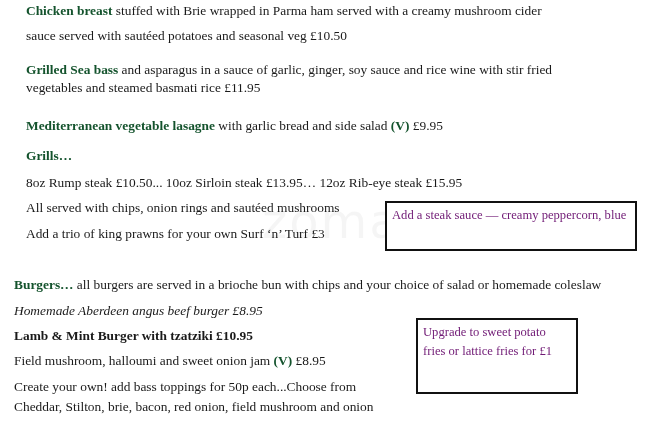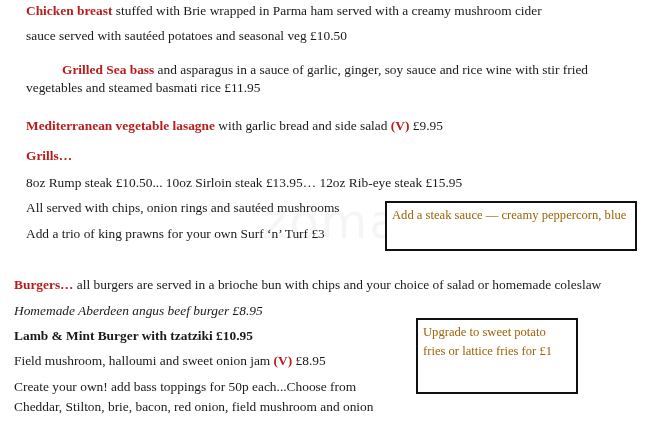--- a/index.html
+++ b/index.html
@@ -1,43 +1,43 @@
 <!DOCTYPE html>
 <html><head>
 <meta charset="utf-8">
 <style>
   html, body { margin:0; padding:0; }
   body {
     width:650px; height:430px; background:#ffffff; position:relative; overflow:hidden;
     font-family: "Liberation Serif", "DejaVu Serif", serif; color:#1a1a1a; font-size:13.4px;
   }
   .line { position:absolute; white-space:nowrap; line-height:16px; }
-  b { font-weight:bold; color:#b91c1c; }
+  b { font-weight:bold; color:#14532d; }
   .box {
     position:absolute; border:2px solid #111; background:#fff; box-sizing:border-box;
-    font-size:12.6px; line-height:19px; padding:3px 5px; color:#a16207;
+    font-size:12.6px; line-height:19px; padding:3px 5px; color:#701a75;
   }
   .watermark {
     position:absolute; left:262px; top:193px; font-family:"DejaVu Sans", sans-serif;
     font-size:48px; color:#000; opacity:0.035; letter-spacing:2px; pointer-events:none;
   }
 </style>
 </head>
 <body>
 
 <div class="watermark">zomato</div>
 
 <div class="line" style="left:26px; top:3px;">
   <b>Chicken breast</b><span> stuffed with Brie wrapped in Parma ham served with a creamy mushroom cider</span>
 </div>
 <div class="line" style="left:26px; top:28px;">
   <span>sauce served with sautéed potatoes and seasonal veg </span><span>£10.50</span>
 </div>
 
-<div class="line" style="left:26px; top:62px;margin-left:36px;">
+<div class="line" style="left:26px; top:62px;">
   <b>Grilled Sea bass</b><span> and asparagus in a sauce of garlic, ginger, soy sauce and rice wine with stir fried</span>
 </div>
 <div class="line" style="left:26px; top:80px;">
   <span>vegetables and steamed basmati rice </span><span>£11.95</span>
 </div>
 
 <div class="line" style="left:26px; top:118px;">
   <b>Mediterranean vegetable lasagne</b><span> with garlic bread and side salad </span><b>(V)</b><span> £9.95</span>
 </div>
 

